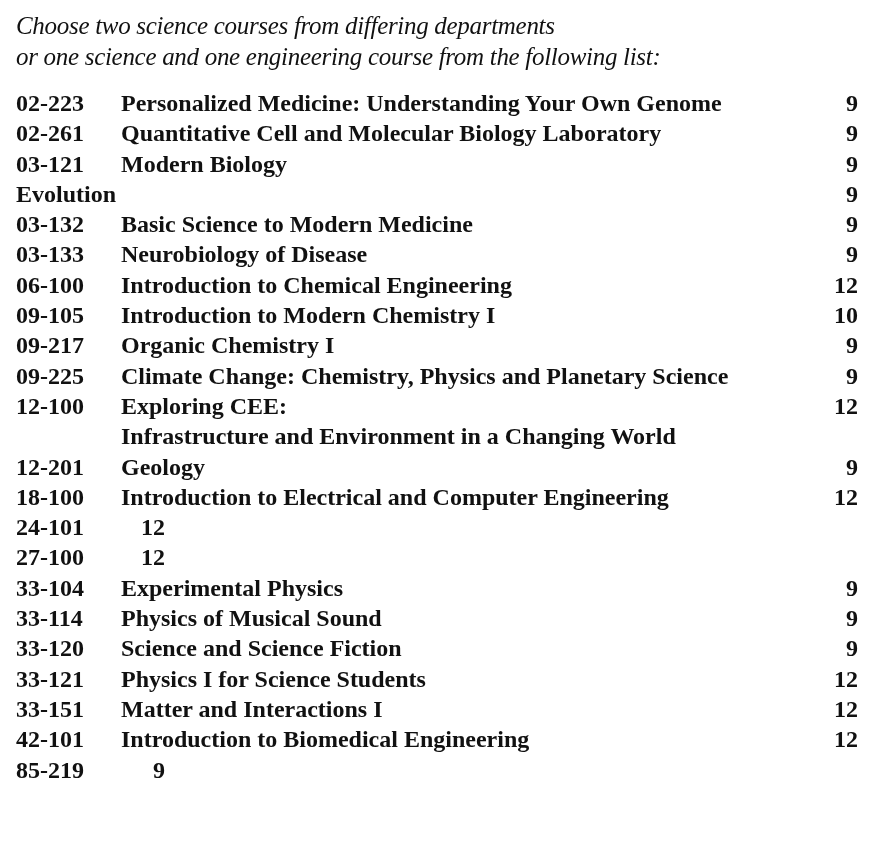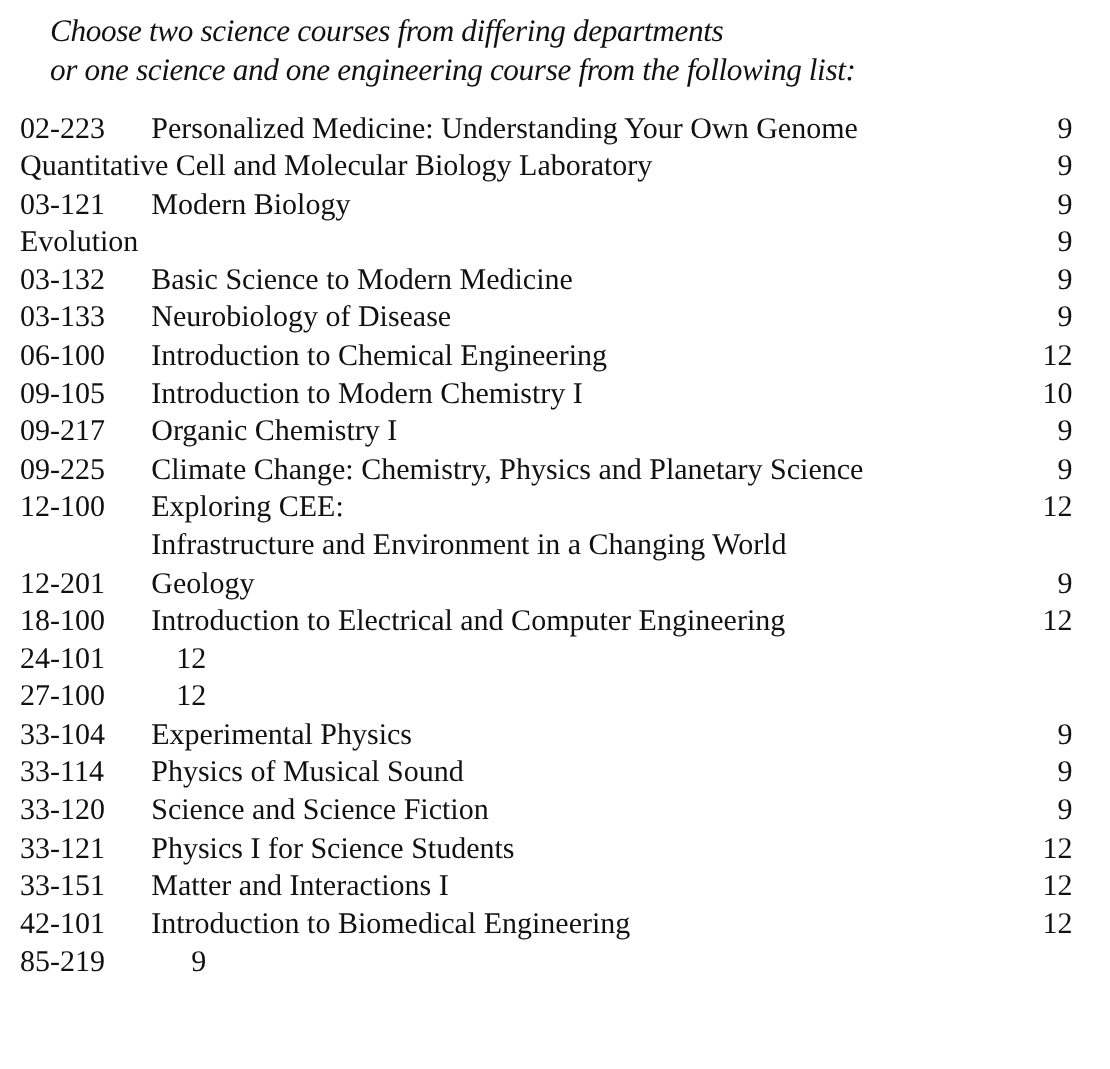--- a/index.html
+++ b/index.html
@@ -18,37 +18,37 @@
     .intro {
       position: absolute;
       left: 16px;
       top: 10px;
       font-style: italic;
       font-size: 23px;
       line-height: 31px;
       letter-spacing: -0.3px;
       font-family: "Liberation Serif", "DejaVu Serif", serif;
       font-size: 25px;
-      margin-left: 24px;
     }
     .intro .u {
     }
     .course-list {
       position: absolute;
       left: 16px;
       top: 88px;
       width: 842px;
       font-family: "Liberation Serif", "DejaVu Serif", serif;
       font-size: 24px;
     }
     .row {
       display: flex;
       height: 30.3px;
       line-height: 30.3px;
       white-space: nowrap;
+      font-weight: bold;
     }
     .code {
       width: 105px;
       flex: 0 0 105px;
     }
     .title {
       flex: 1 1 auto;
     }
     .units {
       width: 44px;
@@ -64,20 +64,21 @@
   <div><span class="u">or</span><span> one science and one engineering course from the following list:</span></div>
 </div>
 
 <div class="course-list">
   <div class="row">
       <span class="code">02-223</span>
       <span class="title">Personalized Medicine: Understanding Your Own Genome</span>
       <span class="units">9</span>
     </div>
   <div class="row">
+      <span class="code">02-261</span>
       <span class="title">Quantitative Cell and Molecular Biology Laboratory</span>
       <span class="units">9</span>
     </div>
   <div class="row">
       <span class="code">03-121</span>
       <span class="title">Modern Biology</span>
       <span class="units">9</span>
     </div>
   <div class="row">
       <span class="title">Evolution</span>

